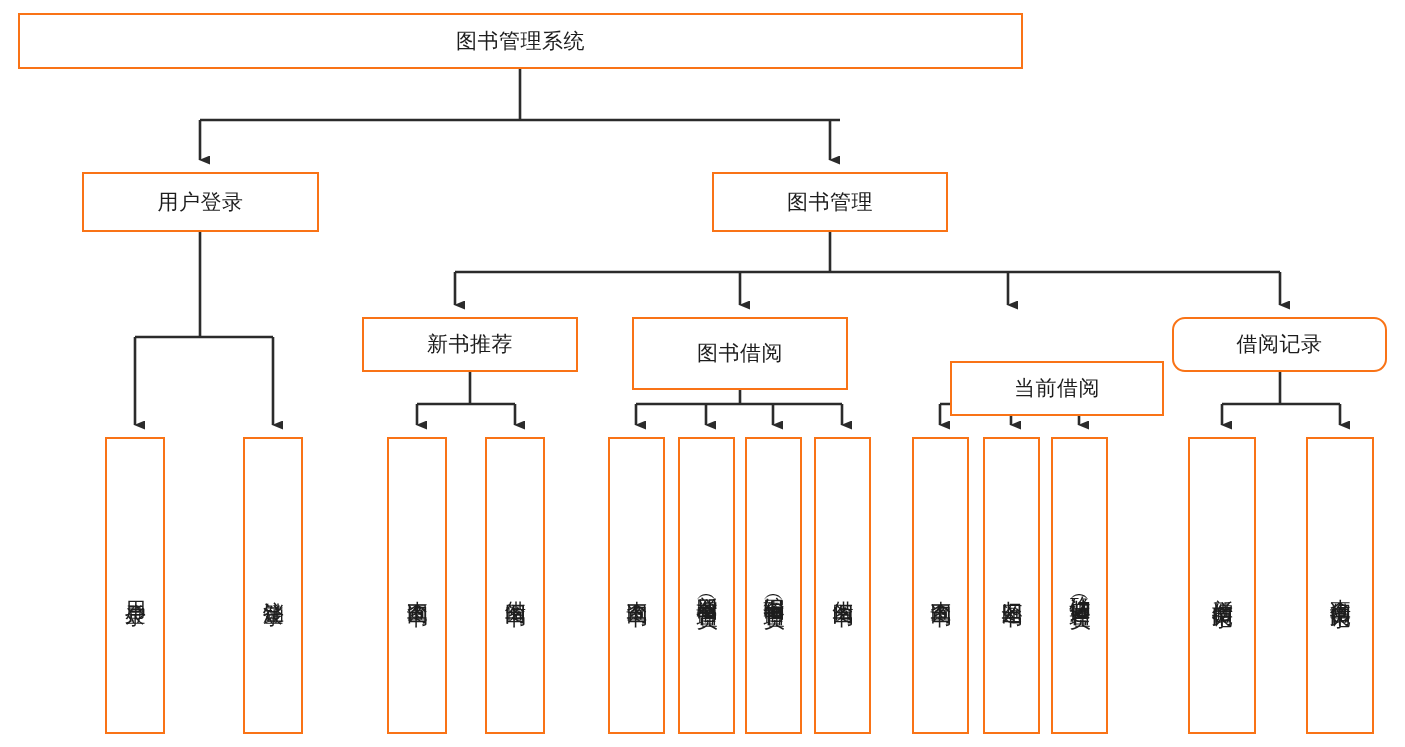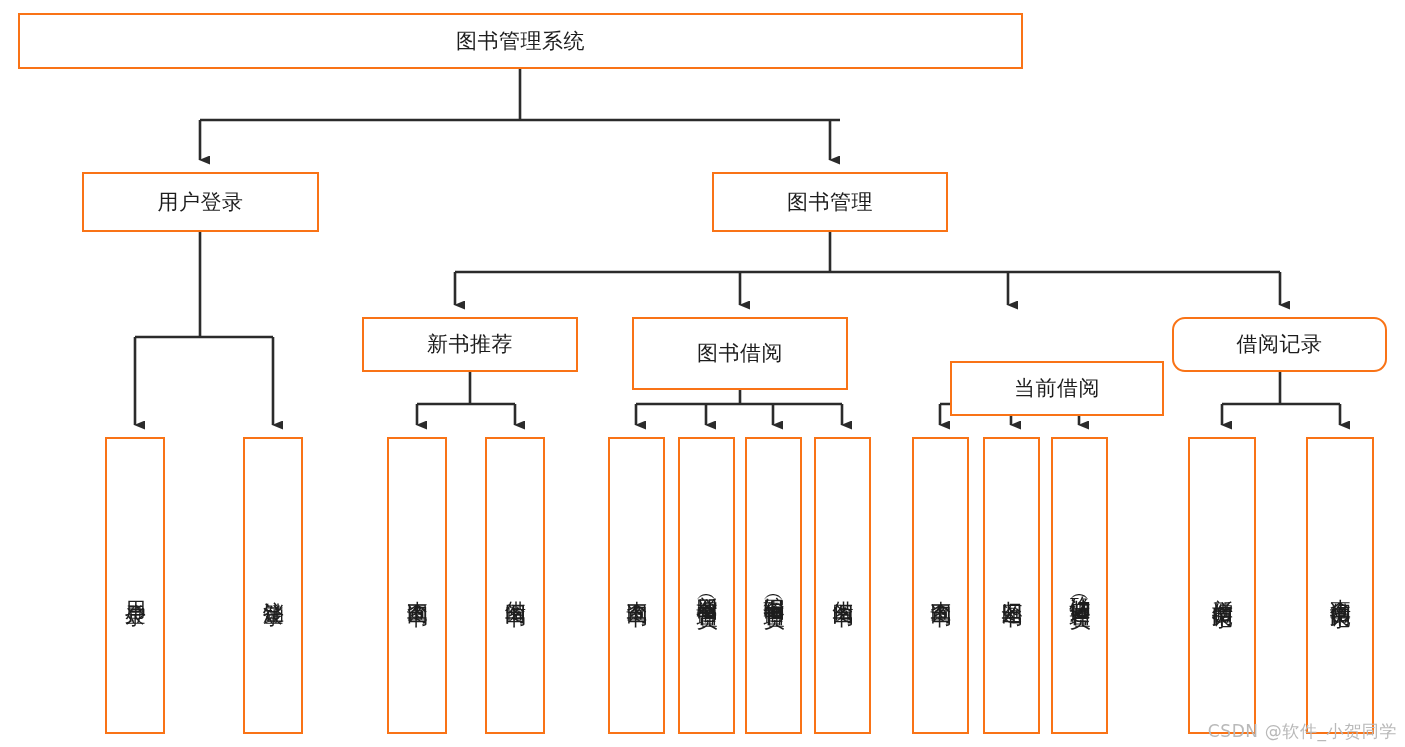--- a/index.html
+++ b/index.html
@@ -200,15 +200,14 @@
     <span class="vlabel">确认归还（管理员）</span>
   </div>
 
   <div class="node vert" style="left:1188px; top:437px; width:68px; height:297px;">
     <span class="vlabel">新增借阅记录</span>
   </div>
   <div class="node vert" style="left:1306px; top:437px; width:68px; height:297px;">
     <span class="vlabel">查询借阅记录</span>
   </div>
 
-  <div class="watermark">CSDN @软件_小贺同学</div>
 
 </div>
 
 </body></html>

